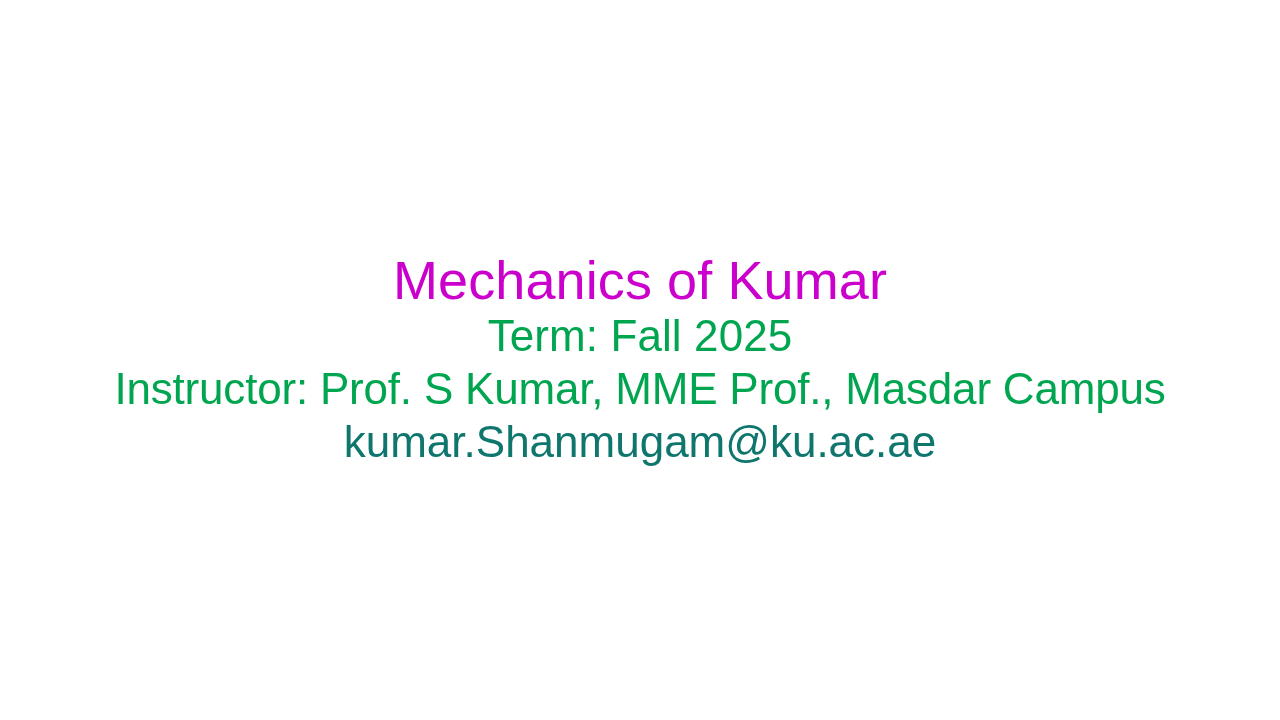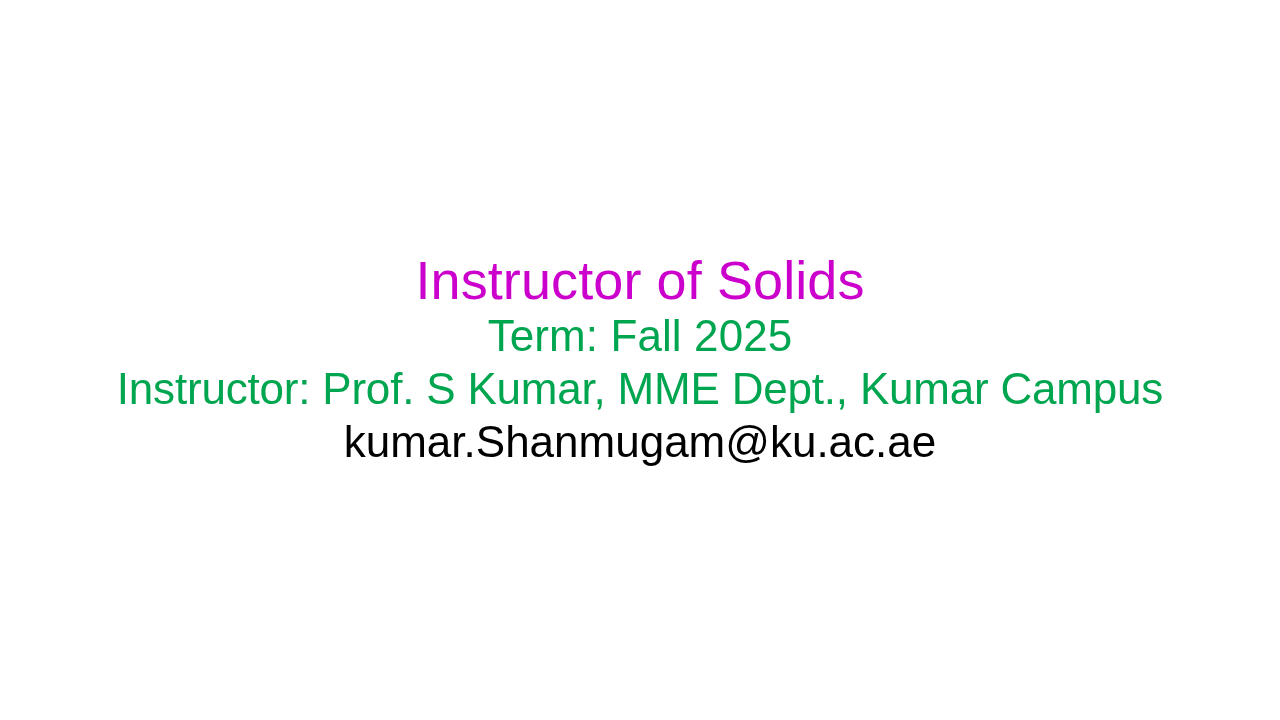--- a/index.html
+++ b/index.html
@@ -64,23 +64,23 @@
     letter-spacing: 0px;
   }
 </style>
 </head>
 <body style="background: rgb(255, 255, 255);">
 
 <div class="slide" style="background: rgb(255, 255, 255);">
 
   <div class="title-block">
 
-    <span class="line line-title" style="color: rgb(204, 0, 204);">Instructor of Solids</span>
+    <span class="line line-title" style="color: rgb(204, 0, 204);">Mechanics of Kumar</span>
 
     <span class="line line-sub line-term" style="color: rgb(0, 165, 80);">Term: Fall 2025</span>
 
-    <span class="line line-sub line-instructor" style="color: rgb(0, 165, 80);">Instructor: Prof. S Kumar, MME Dept., Kumar Campus</span>
+    <span class="line line-sub line-instructor" style="color: rgb(0, 165, 80);">Instructor: Prof. S Kumar, MME Prof., Masdar Campus</span>
 
-    <span class="line line-sub line-email" style="color: #000000;">kumar.Shanmugam@ku.ac.ae</span>
+    <span class="line line-sub line-email" style="color: #0f766e;">kumar.Shanmugam@ku.ac.ae</span>
 
   </div>
 
 </div>
 
 </body></html>

